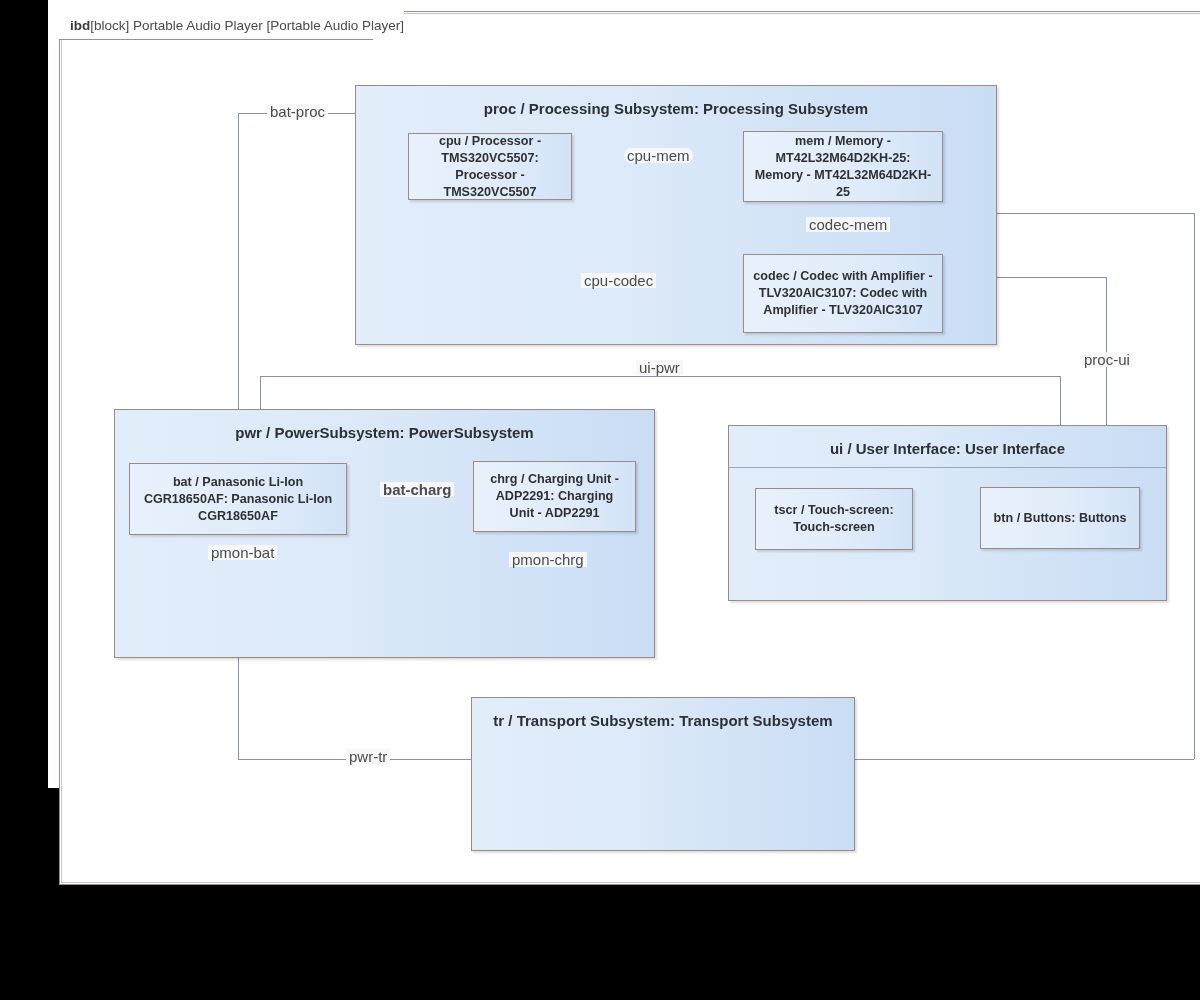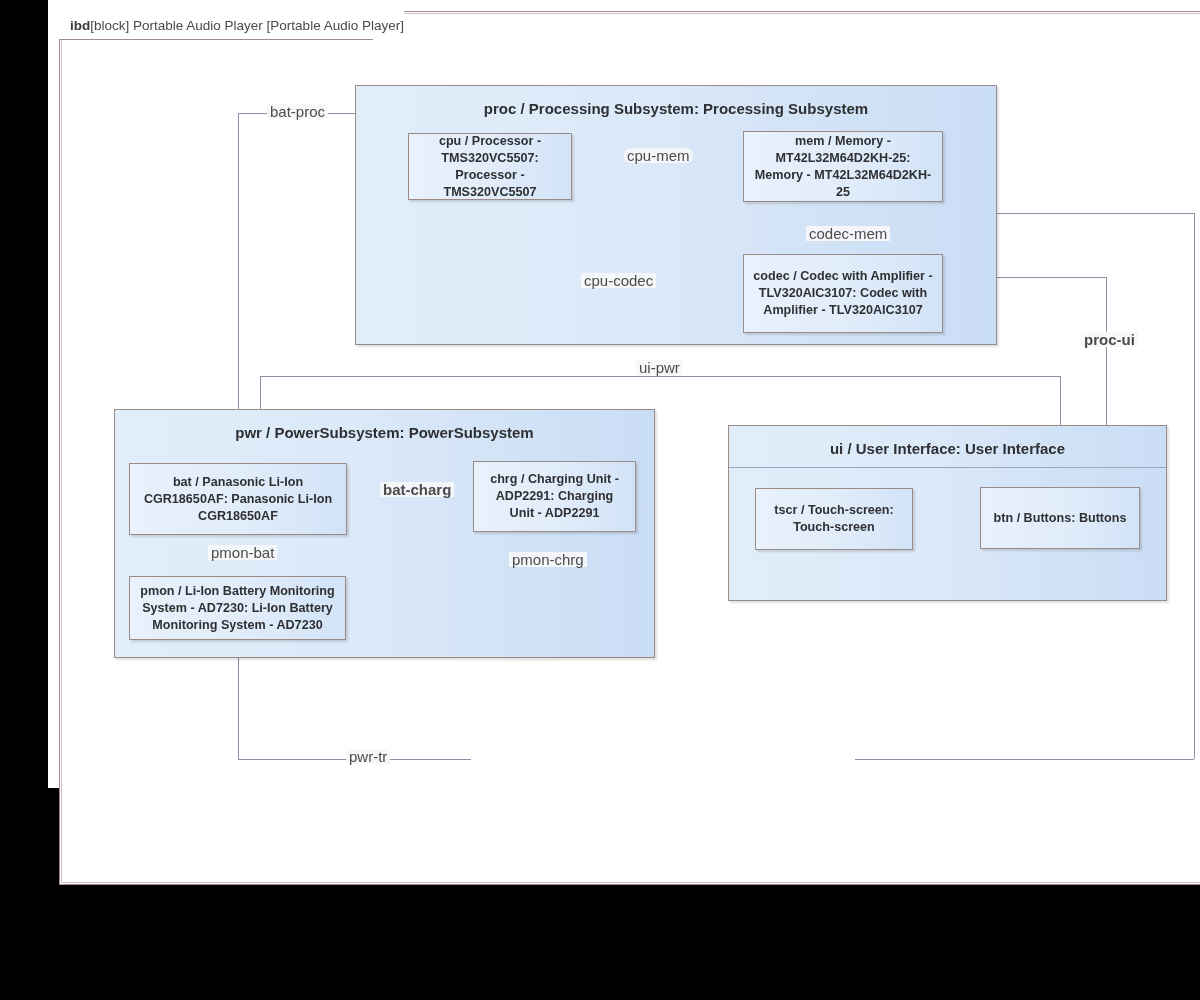--- a/index.html
+++ b/index.html
@@ -141,37 +141,39 @@
     <div class="leaf" style="left:695px;top:254px;width:200px;height:79px;">codec / Codec with Amplifier - TLV320AIC3107: Codec with Amplifier - TLV320AIC3107</div>
 
     <div class="block" style="left:66px;top:409px;width:541px;height:249px;">
       <div class="block-title">pwr / PowerSubsystem: PowerSubsystem</div>
     </div>
 
     <div class="leaf" style="left:81px;top:463px;width:218px;height:72px;padding-left:8px;">bat / Panasonic Li-Ion CGR18650AF: Panasonic Li-Ion CGR18650AF</div>
 
     <div class="leaf" style="left:425px;top:461px;width:163px;height:71px;">chrg / Charging Unit - ADP2291: Charging Unit - ADP2291</div>
 
-    <div class="leaf" style="left:81px;top:576px;width:217px;height:64px;">pmon / Li-Ion Battery Monitoring System - AD7230: Li-Ion Battery Monitoring System - AD7230</div>
 
     <div class="block" style="left:680px;top:425px;width:439px;height:176px;">
       <div class="block-title">ui / User Interface: User Interface</div>
       <div class="divider" style="left:0;top:41px;width:437px;"></div>
     </div>
 
     <div class="leaf" style="left:707px;top:488px;width:158px;height:62px;">tscr / Touch-screen: Touch-screen</div>
 
     <div class="leaf" style="left:932px;top:487px;width:160px;height:62px;">btn / Buttons: Buttons</div>
 
+    <div class="block" style="left:423px;top:697px;width:384px;height:154px;">
+      <div class="block-title">tr / Transport Subsystem: Transport Subsystem</div>
+    </div>
 
     <div class="clabel" style="left:219px;top:104px;">bat-proc</div>
     <div class="clabel" style="left:576px;top:148px;border-radius:7px;">cpu-mem</div>
-    <div class="clabel" style="left:758px;top:226px;text-align:right;">codec-mem</div>
+    <div class="clabel" style="left:758px;top:217px;text-align:right;">codec-mem</div>
     <div class="clabel" style="left:533px;top:273px;">cpu-codec</div>
-    <div class="clabel" style="left:1033px;top:332px;font-weight:bold;">proc-ui</div>
+    <div class="clabel" style="left:1033px;top:352px;">proc-ui</div>
     <div class="clabel" style="left:1153px;top:388px;font-weight:bold;">tr-proc</div>
     <div class="clabel" style="left:588px;top:360px;">ui-pwr</div>
     <div class="clabel" style="left:332px;top:482px;font-weight:bold;">bat-charg</div>
     <div class="clabel" style="left:160px;top:545px;">pmon-bat</div>
     <div class="clabel" style="left:461px;top:552px;">pmon-chrg</div>
     <div class="clabel" style="left:298px;top:749px;">pwr-tr</div>
 
   </div>
 </div>
 

